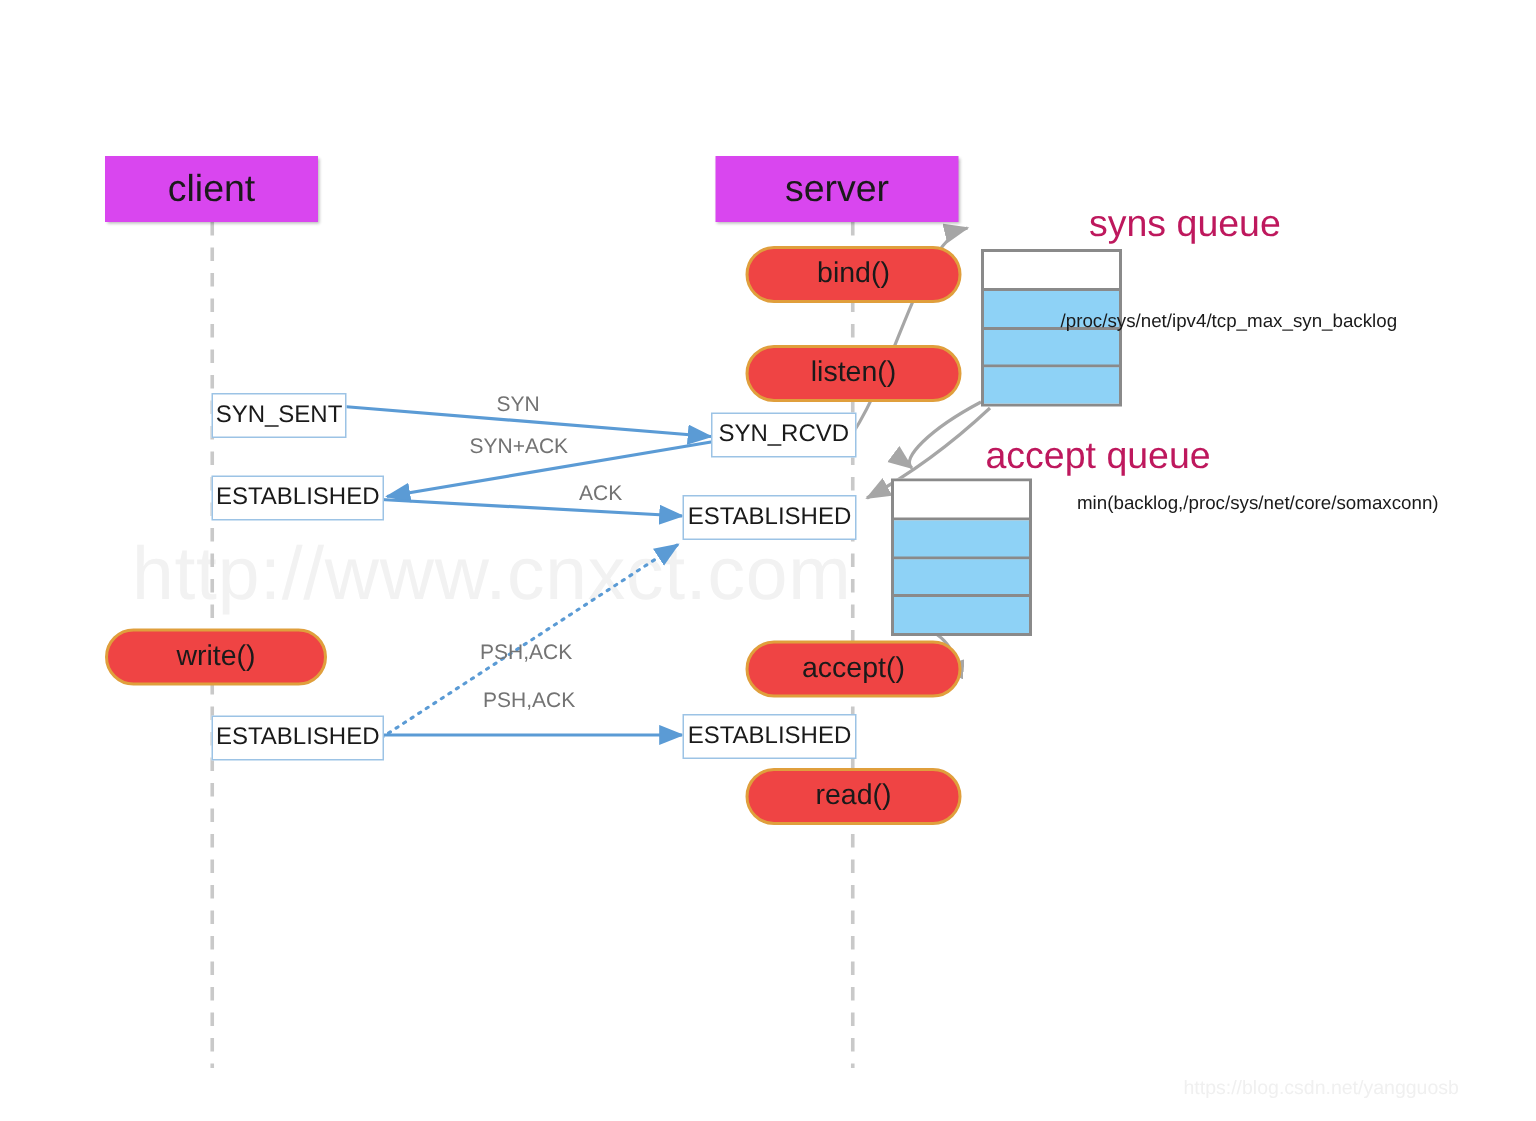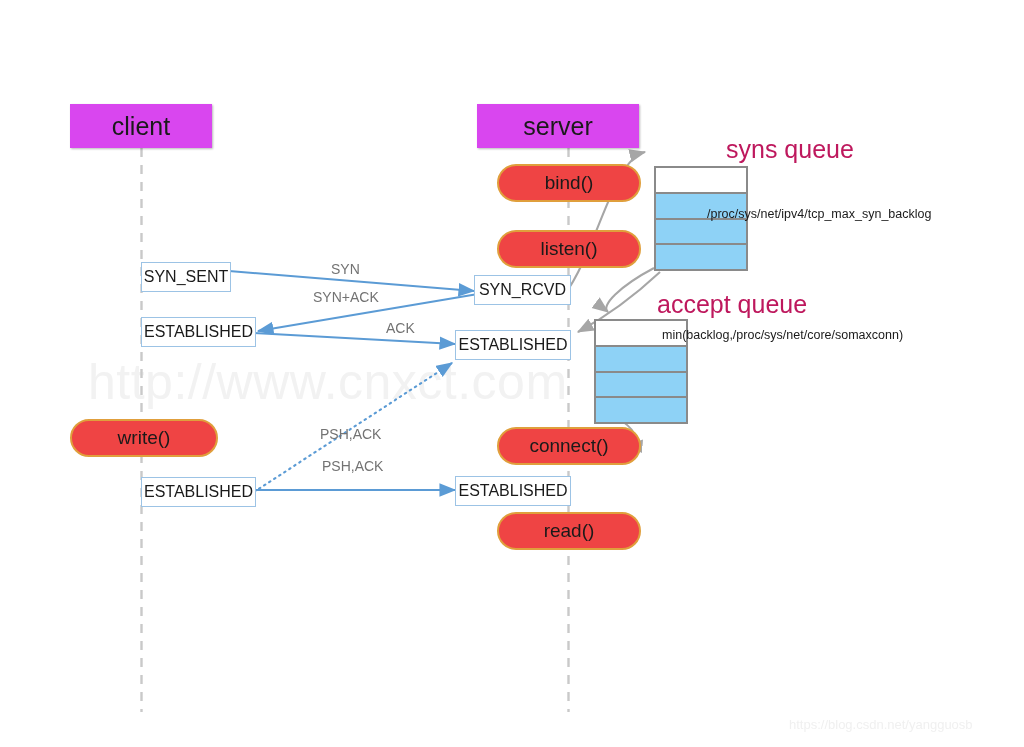--- a/index.html
+++ b/index.html
@@ -200,21 +200,21 @@
   <div class="pill" style="left:70px; top:419px; width:144px; height:34px;">write()</div>
   <div class="state" style="left:141px; top:477px; width:113px; height:28px;">ESTABLISHED</div>
 
   <div class="pill" style="left:497px; top:164px; width:140px; height:34px;">bind()</div>
   <div class="pill" style="left:497px; top:214px; width:140px; height:34px;margin-top:16px;">listen()</div>
 
   <div class="state" style="left:474px; top:275px; width:95px; height:28px;">SYN_RCVD</div>
 
   <div class="state" style="left:455px; top:330px; width:114px; height:28px;">ESTABLISHED</div>
 
-  <div class="pill" style="left:497px; top:427px; width:140px; height:34px;">connect()</div>
+  <div class="pill" style="left:497px; top:427px; width:140px; height:34px;">accept()</div>
 
   <div class="state" style="left:455px; top:476px; width:114px; height:28px;">ESTABLISHED</div>
 
   <div class="pill" style="left:497px; top:512px; width:140px; height:34px;">read()</div>
 
   <div class="msg-label" style="left:331px; top:261px;">SYN</div>
   <div class="msg-label" style="left:313px; top:289px;">SYN+ACK</div>
   <div class="msg-label" style="left:386px; top:320px;">ACK</div>
   <div class="msg-label" style="left:320px; top:426px;">PSH,ACK</div>
   <div class="msg-label" style="left:322px; top:458px;">PSH,ACK</div>
@@ -228,15 +228,15 @@
   <div class="queue-title" style="left:726px; top:135px;">syns queue</div>
   <div class="queue-sub" style="left:707px; top:172px;margin-top:35px;">/proc/sys/net/ipv4/tcp_max_syn_backlog</div>
 
   <div class="queue" style="left:594px; top:319px; width:90px; height:101px;">
     <div class="queue-cell empty"></div>
     <div class="queue-cell filled"></div>
     <div class="queue-cell filled"></div>
     <div class="queue-cell filled"></div>
   </div>
   <div class="queue-title" style="left:657px; top:290px;">accept queue</div>
-  <div class="queue-sub" style="left:662px; top:328px;">min(backlog,/proc/sys/net/core/somaxconn)</div>
+  <div class="queue-sub" style="left:718px; top:328px;">min(backlog,/proc/sys/net/core/somaxconn)</div>
 
 </div>
 
 </body></html>

